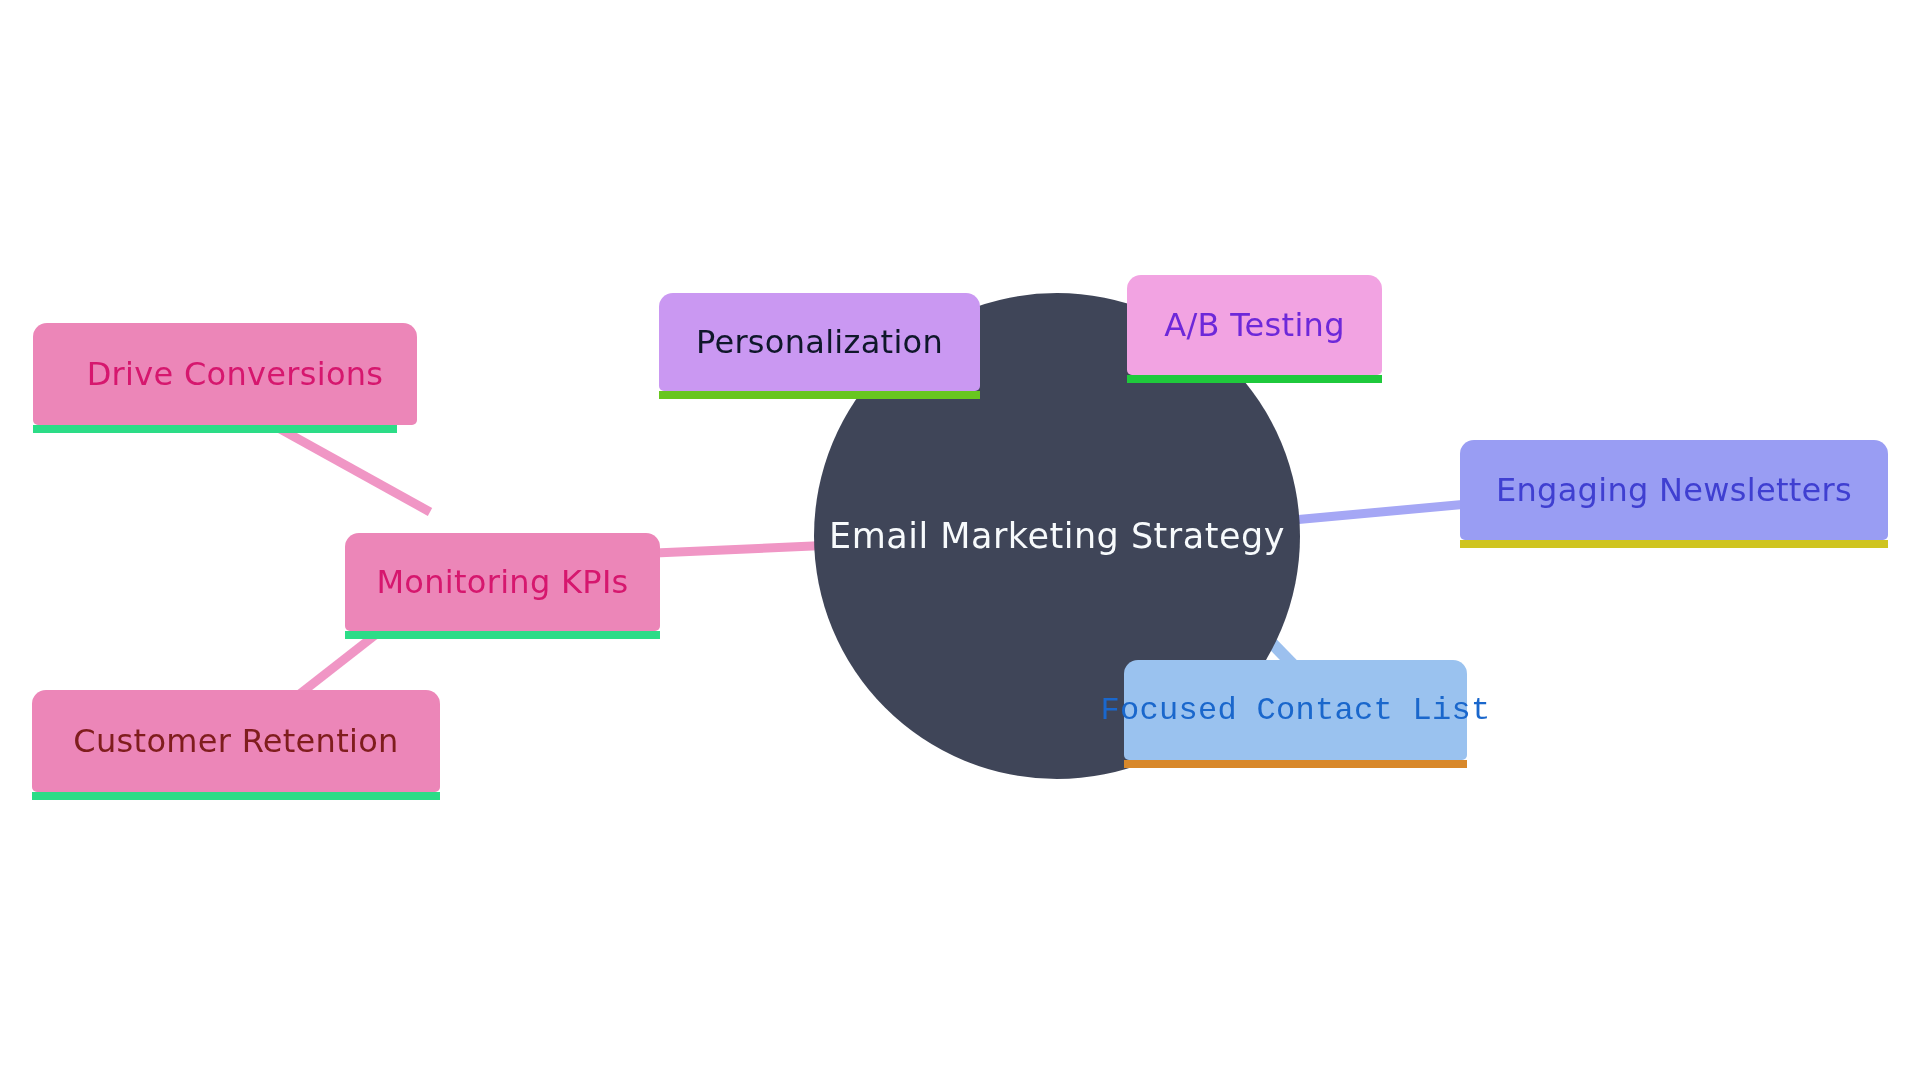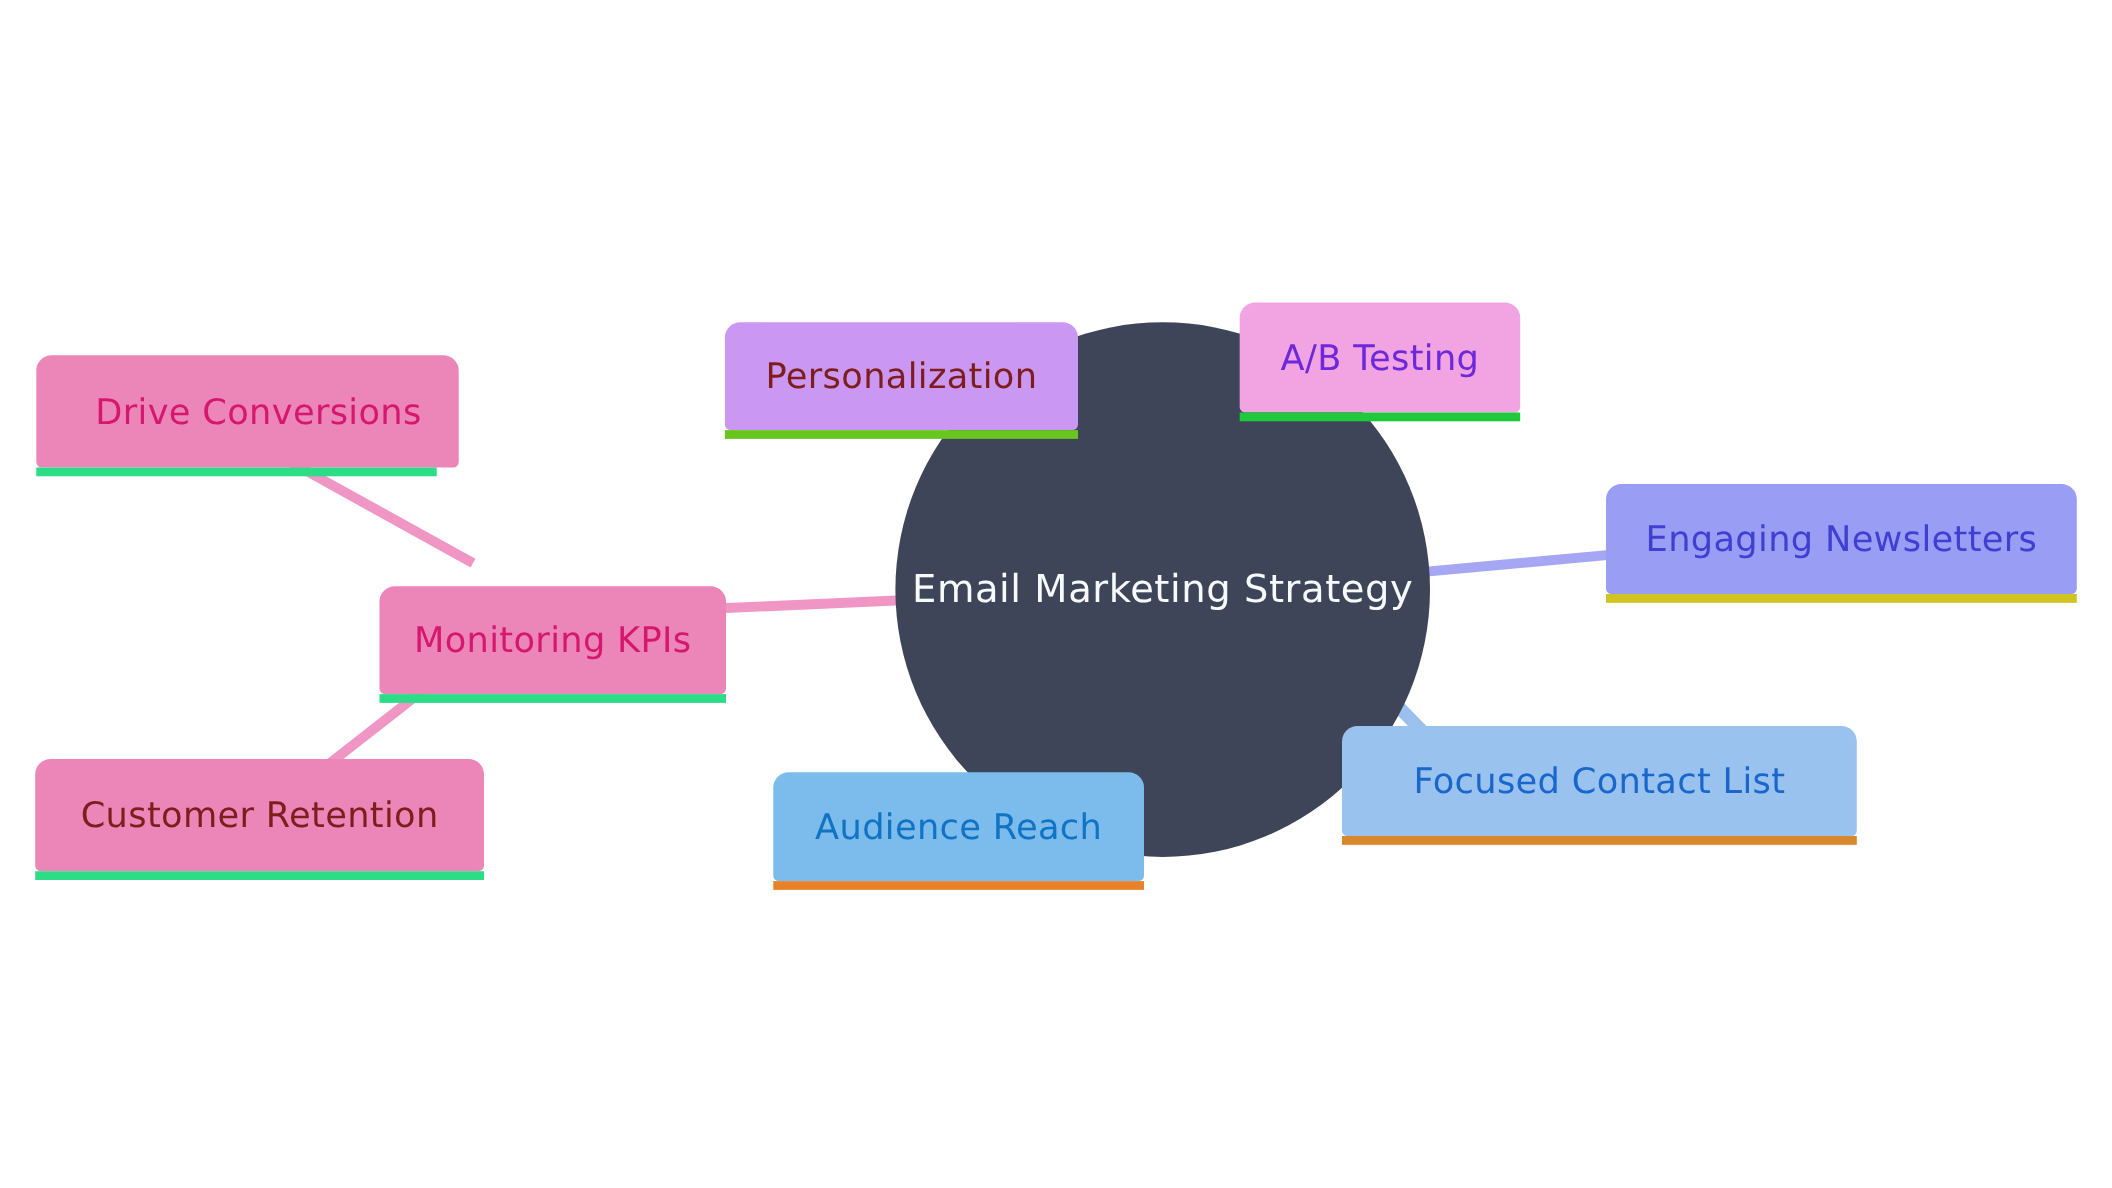--- a/index.html
+++ b/index.html
@@ -24,21 +24,21 @@
     font-size:32px;font-weight:500;white-space:nowrap;letter-spacing:0.3px;
   }
   .node .underline{width:100%;height:8px;}
   
   #n-personalization      {left:659px; top:293px; width:321px;}
   #n-personalization .box {height:98px;}
   #n-ab-testing           {left:1127px;top:275px; width:255px;}
   #n-ab-testing .box      {height:100px;}
   #n-engaging-newsletters {left:1460px;top:440px; width:428px;border-radius:15px;}
   #n-engaging-newsletters .box{height:100px;}
-  #n-focused-contact-list {left:1220px;top:660px; width:468px;}
+  #n-focused-contact-list {left:1124px;top:660px; width:343px;font-family:Liberation Mono, monospace;}
   #n-focused-contact-list .box{height:100px;}
   #n-audience-reach       {left:703px; top:702px; width:337px;}
   #n-audience-reach .box  {height:99px;}
   #n-monitoring-kpis      {left:345px; top:505px; width:315px;}
   #n-monitoring-kpis .box {height:98px;}
   #n-drive-conversions    {left:33px;  top:323px; width:364px;}
   #n-drive-conversions .box{height:102px;}
   #n-customer-retention   {left:32px;  top:690px; width:408px;}
   #n-customer-retention .box{height:102px;}
 </style>
@@ -54,21 +54,21 @@
     <line x1="1282" y1="521" x2="1468" y2="504" stroke-width="9" stroke="#a5a7f5"></line>
     <line x1="1230" y1="600" x2="1300" y2="672" stroke-width="12" stroke="#9cc0ee"></line>
   </svg>
 
   <div class="central" style="background: rgb(63, 69, 88); color: rgb(247, 250, 252);">
     <span>Email Marketing Strategy</span>
   </div>
 
   <div class="node" id="n-personalization">
     <div class="box" style="background: rgb(202, 152, 242);">
-      <span class="label" style="color: #7f1d1d;">Personalization</span>
+      <span class="label" style="color: #0f172a;">Personalization</span>
     </div>
     <div class="underline" style="background: rgb(104, 198, 31);"></div>
   </div>
 
   <div class="node" id="n-ab-testing">
     <div class="box" style="background: rgb(242, 163, 226);">
       <span class="label" style="color: #6d28d9; text-align: center;">A/B Testing</span>
     </div>
     <div class="underline" style="background: rgb(31, 201, 60);"></div>
   </div>
@@ -80,26 +80,20 @@
     <div class="underline" style="background: rgb(207, 196, 32);"></div>
   </div>
 
   <div class="node" id="n-focused-contact-list">
     <div class="box" style="background: rgb(154, 194, 239);">
       <span class="label" style="color: rgb(26, 103, 204);">Focused Contact List</span>
     </div>
     <div class="underline" style="background: rgb(216, 136, 42);"></div>
   </div>
 
-  <div class="node" id="n-audience-reach">
-    <div class="box" style="background: rgb(123, 188, 236);">
-      <span class="label" style="color: rgb(17, 115, 196);">Audience Reach</span>
-    </div>
-    <div class="underline" style="background: rgb(232, 130, 42);"></div>
-  </div>
 
   <div class="node" id="n-monitoring-kpis">
     <div class="box" style="background: rgb(236, 134, 184); margin-top: 28px;">
       <span class="label" style="color: rgb(214, 23, 110);">Monitoring KPIs</span>
     </div>
     <div class="underline" style="background: rgb(44, 220, 135);"></div>
   </div>
 
   <div class="node" id="n-drive-conversions">
     <div class="box" style="background: rgb(236, 134, 184); padding-left: 20px;">

